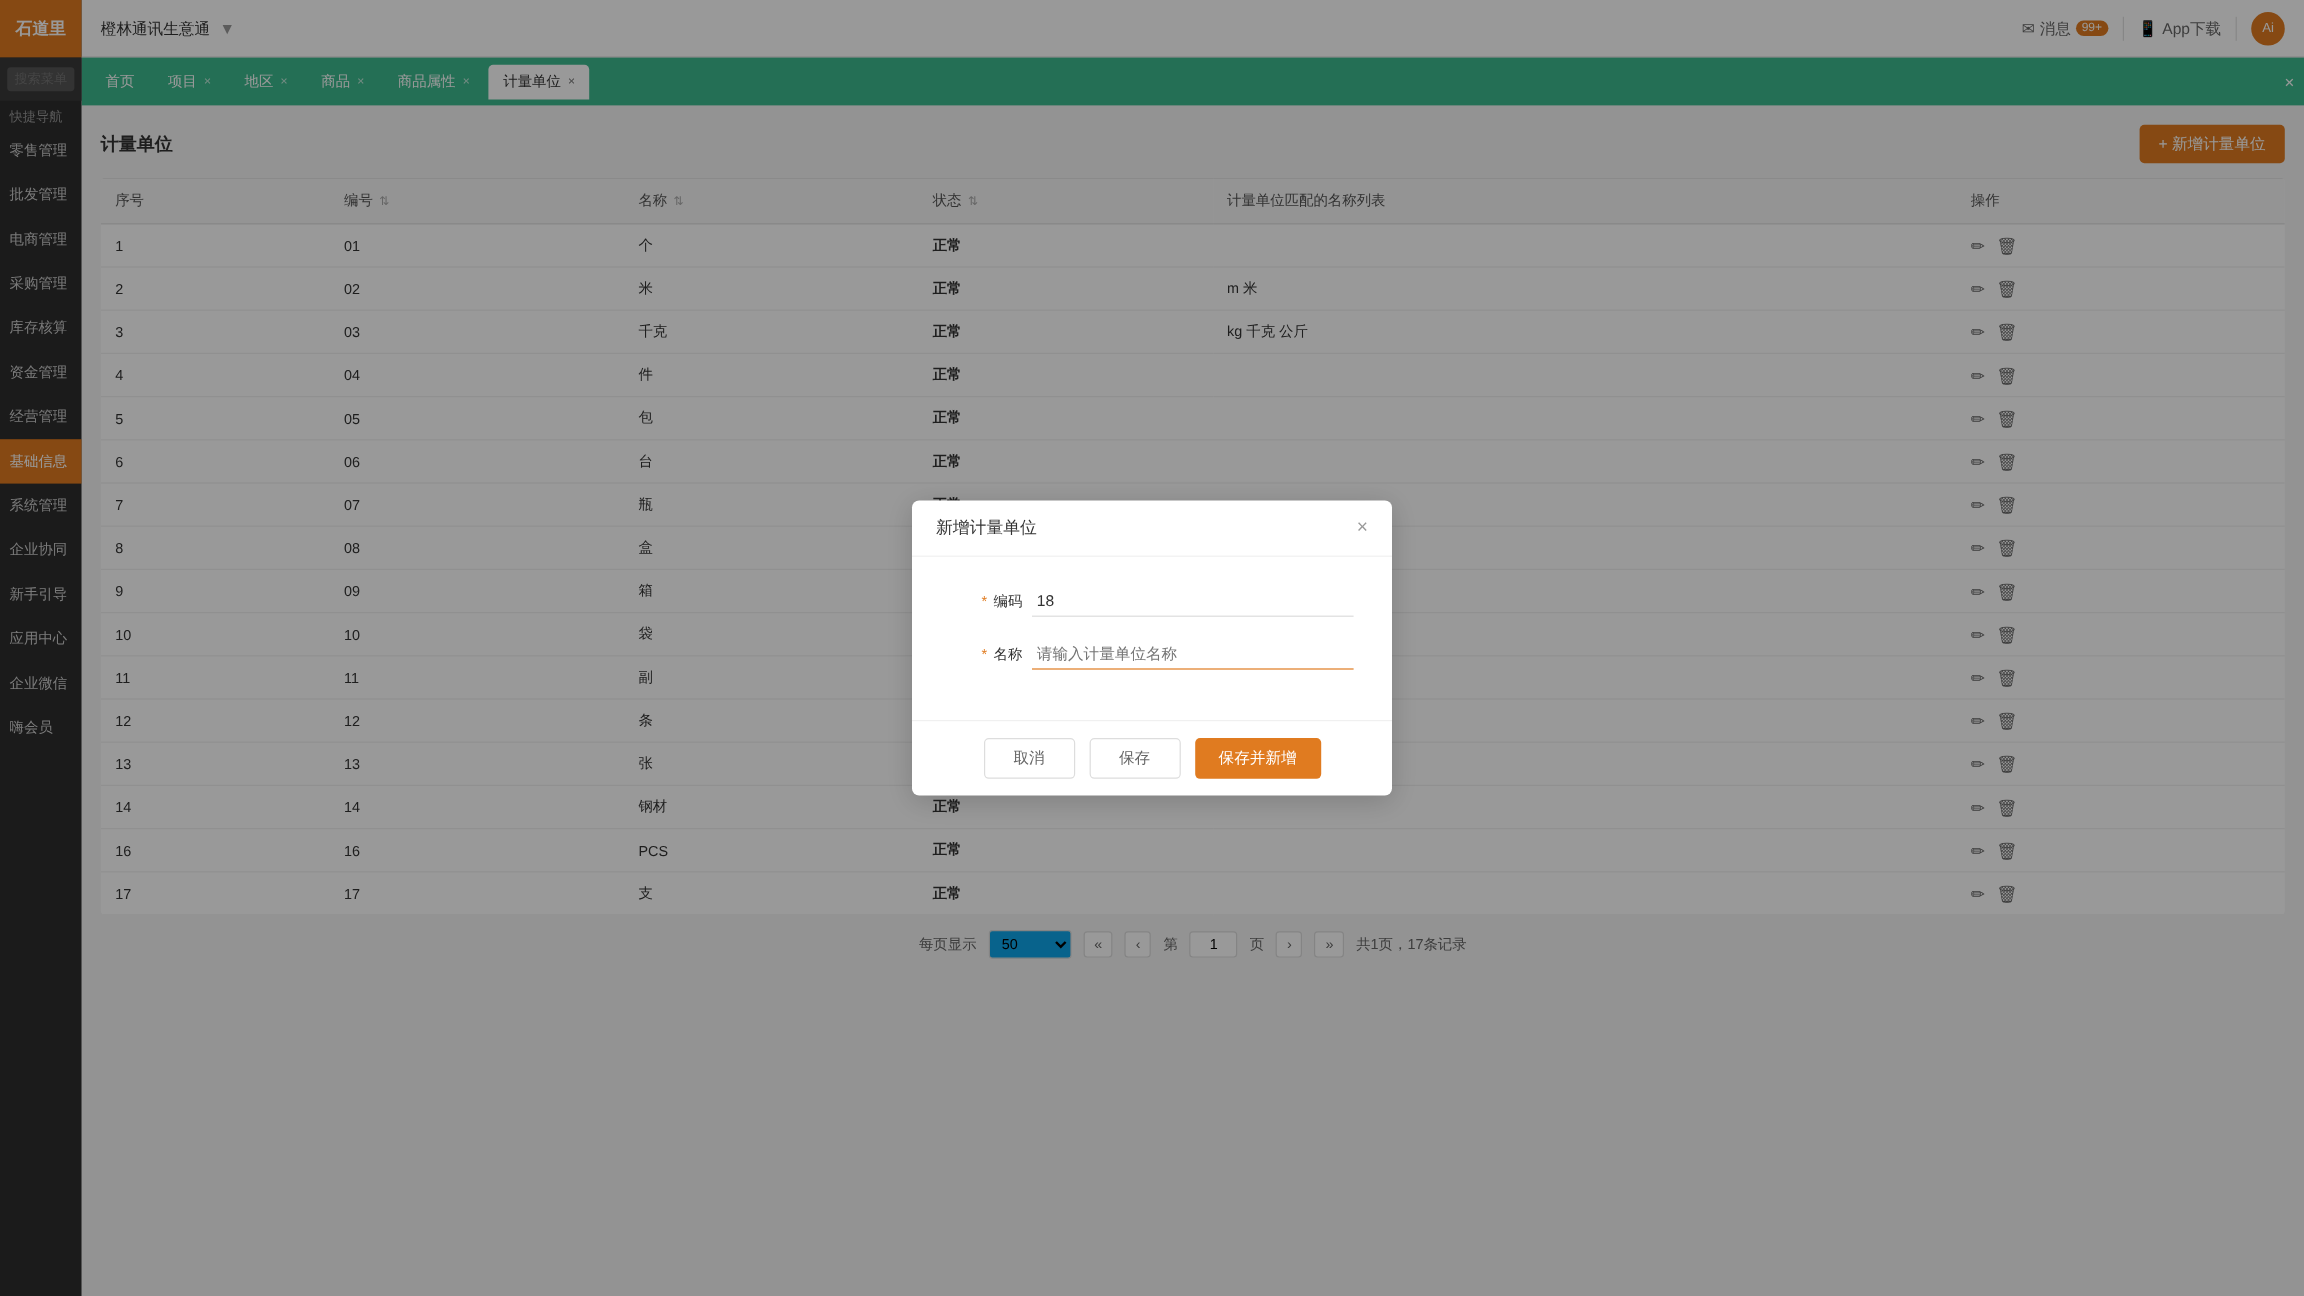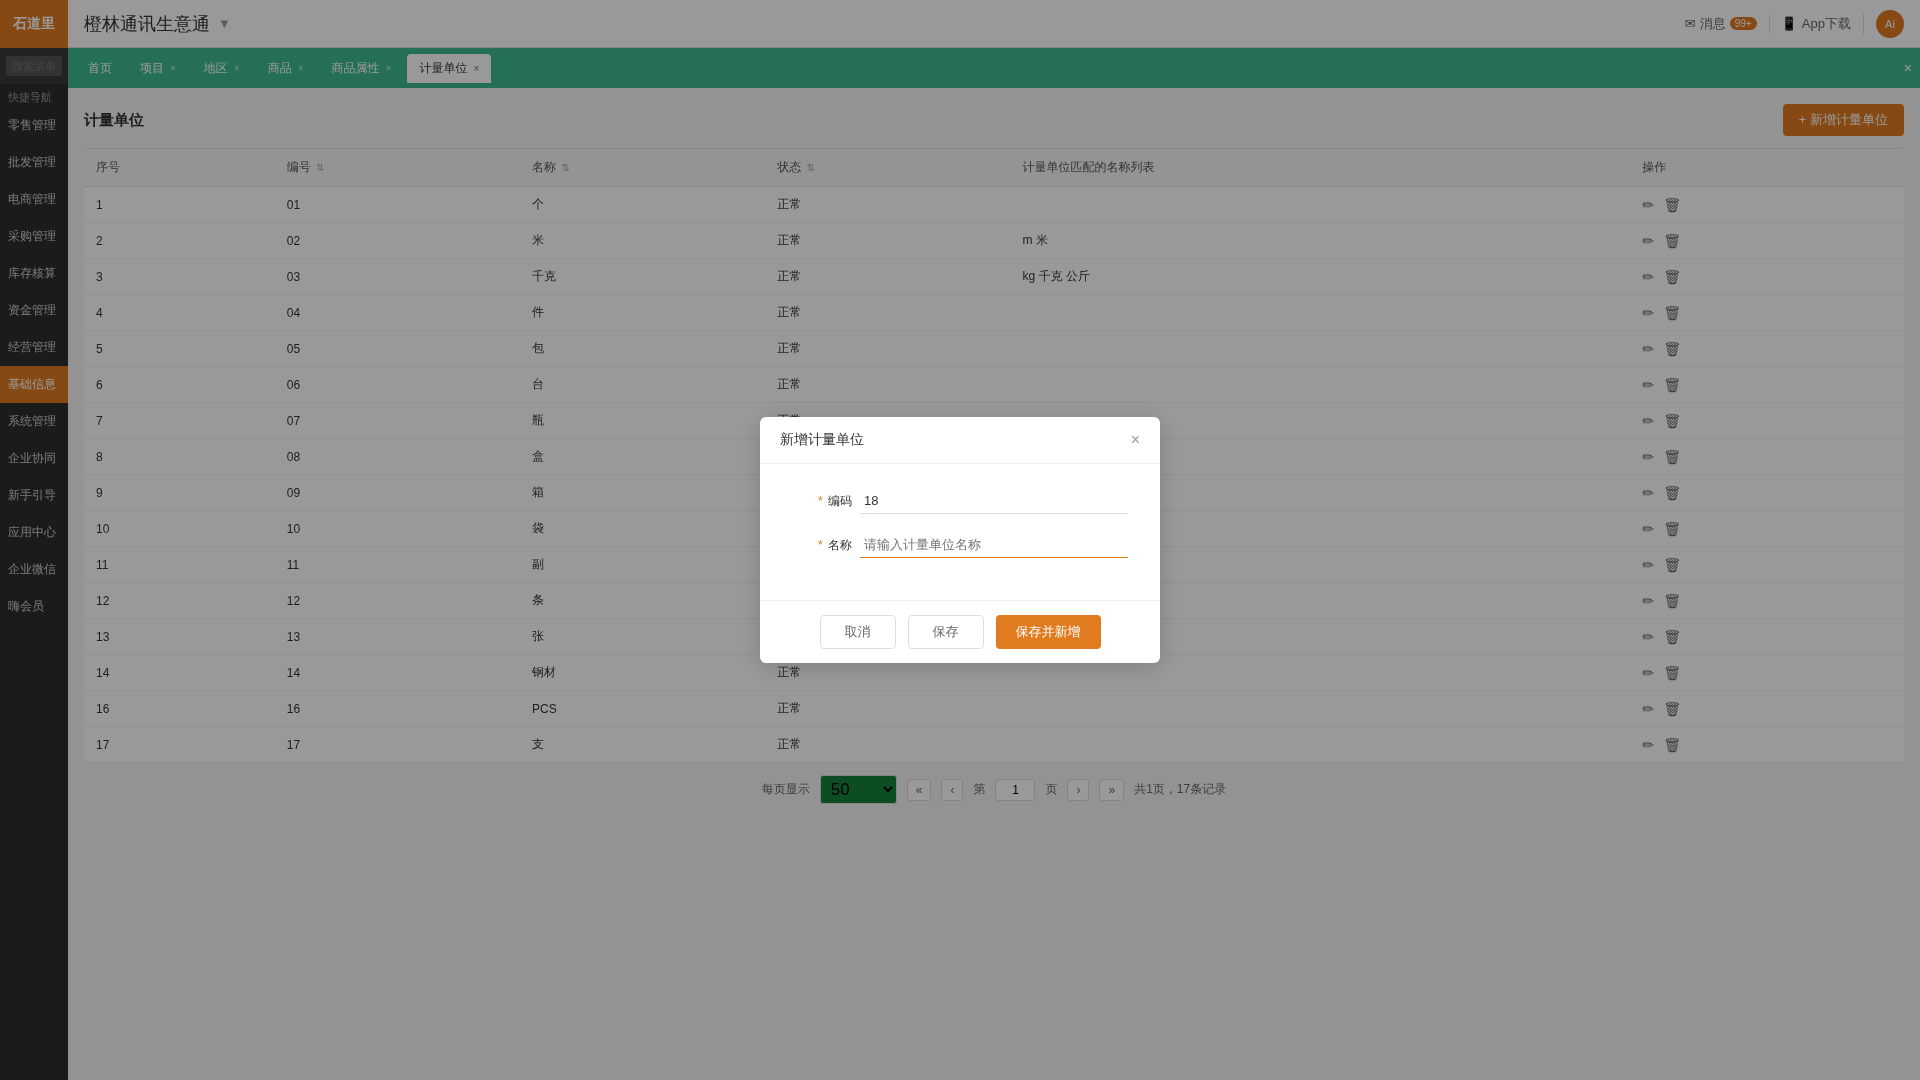--- a/index.html
+++ b/index.html
@@ -150,40 +150,40 @@
       font-weight: 500;
       font-size: 12px;
       white-space: nowrap;
     }
     .data-table td {
       padding: 9px 12px;
       border-bottom: 1px solid #f0f0f0;
       color: #333;
       font-size: 12px;
     }
-    .status-normal { color: #3dba8e; }
+    .status-normal { color: #3dba8e; font-weight: bold; }
     .action-btn { color: #666; cursor: pointer; font-size: 14px; margin-right: 6px; }
 
     
     .pagination-bar {
       display: flex;
       justify-content: center;
       align-items: center;
       padding: 12px 16px;
       background: #f5f5f5;
       gap: 10px;
       font-size: 12px;
       color: #666;
     }
     .pagination-select {
       border: 1px solid #ddd;
       border-radius: 3px;
       padding: 3px 20px 3px 6px;
-      font-size: 17px;
-      background: #15803d;
+      font-size: 12px;
+      background: #0ea5e9;
     }
     .pagination-btn {
       border: 1px solid #ddd;
       background: white;
       padding: 3px 8px;
       border-radius: 3px;
       cursor: pointer;
       font-size: 12px;
       color: #666;
     }
@@ -318,21 +318,21 @@
   <div class="sidebar-item">新手引导</div>
   <div class="sidebar-item">应用中心</div>
   <div class="sidebar-item">企业微信</div>
   <div class="sidebar-item">嗨会员</div>
 </div>
 
 <div class="main-area">
 
   <div class="topbar">
     <div class="topbar-left">
-      <span style="font-size:18px;color:#333;">橙林通讯生意通</span>
+      <span style="font-size:13px;color:#333;">橙林通讯生意通</span>
       <span style="color:#999;cursor:pointer;">▼</span>
     </div>
     <div class="topbar-right">
       <div class="topbar-icon">
         <span>✉</span>
         <span>消息</span>
         <span class="topbar-badge">99+</span>
       </div>
       <div class="topbar-divider"></div>
       <div class="topbar-icon">

